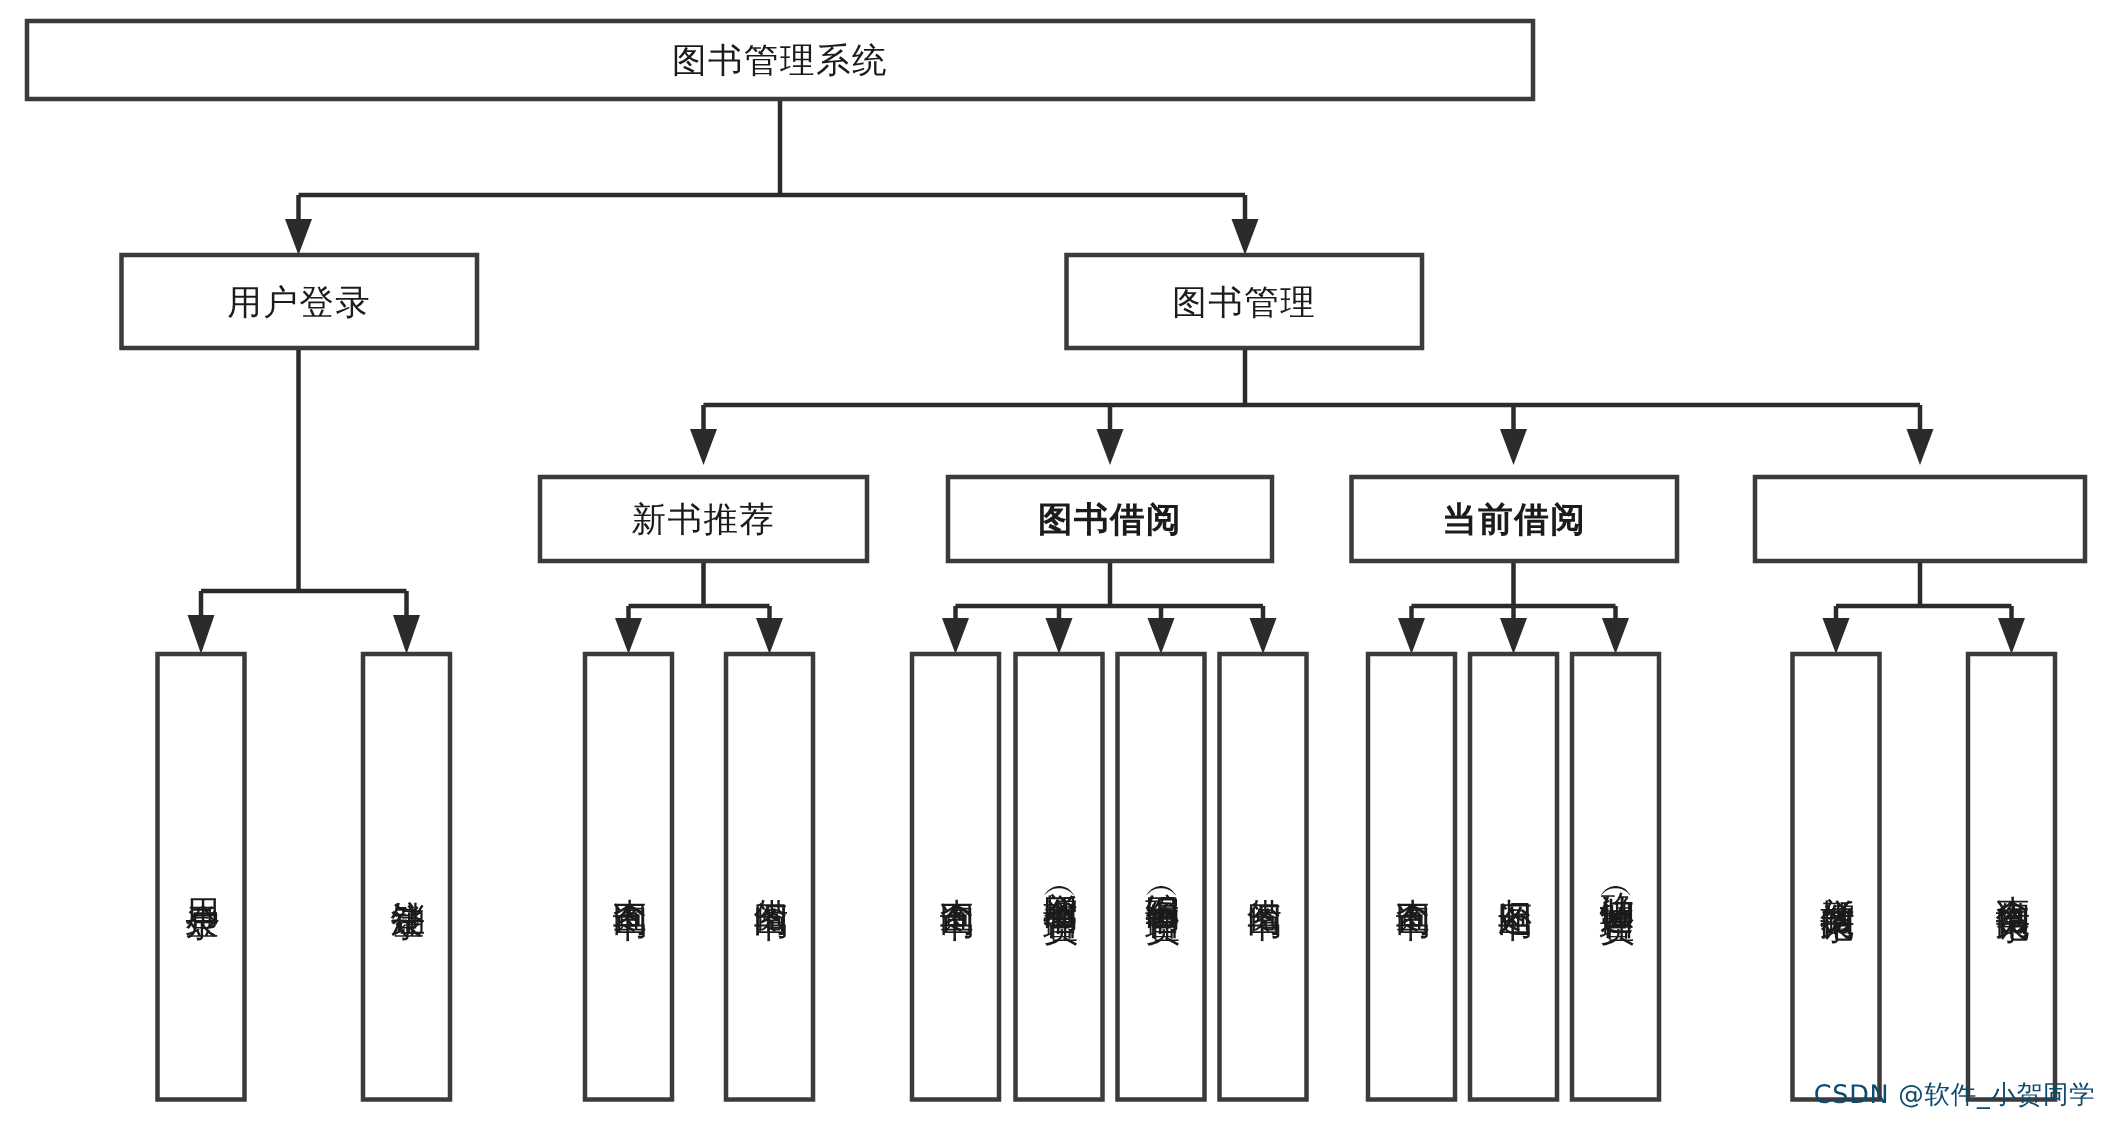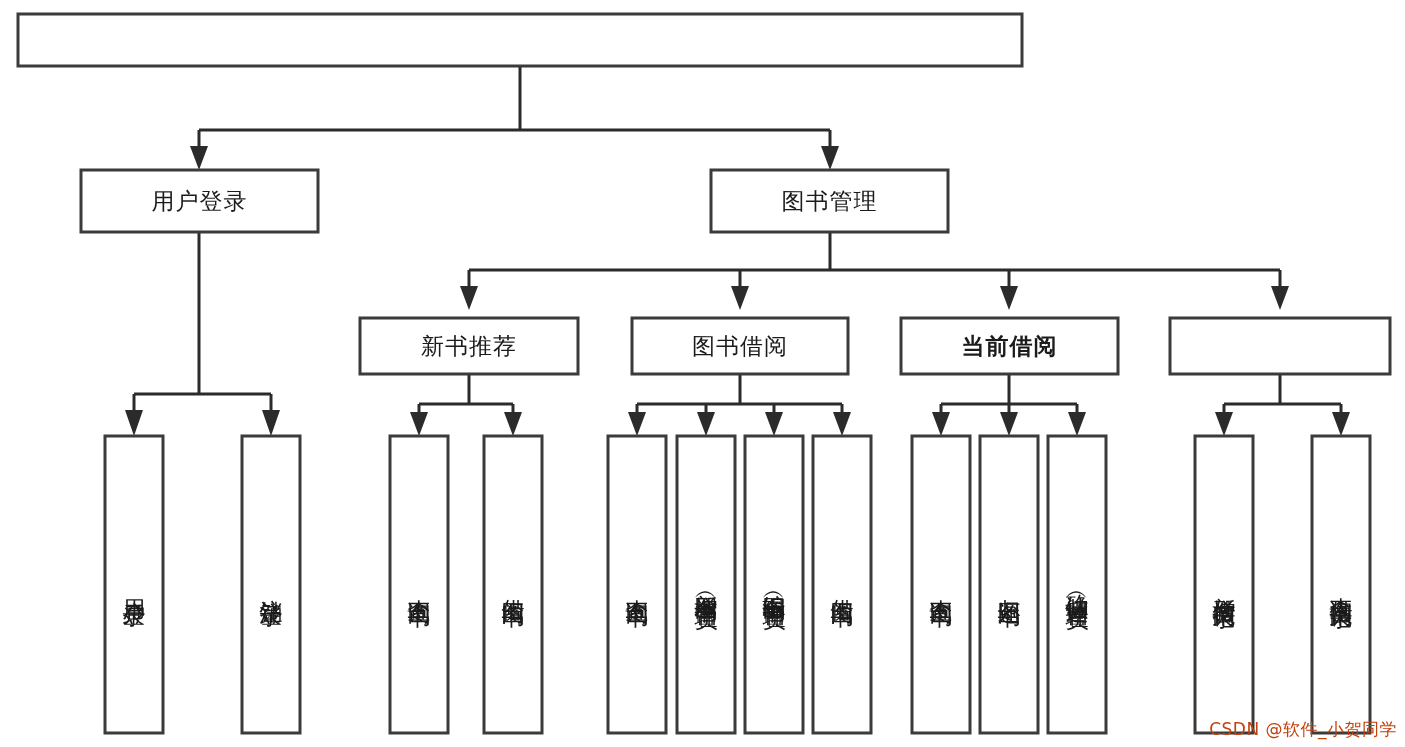--- a/index.html
+++ b/index.html
@@ -63,21 +63,21 @@
     font-size: 23px;
     color: #1b1b1b;
     letter-spacing: 1px;
     pointer-events: none;
   }
   .watermark {
     position: absolute;
     right: 8px;
     bottom: 6px;
     font-size: 17px;
-    color: #c2410c;
+    color: #0c4a6e;
     letter-spacing: 0.5px;
     white-space: nowrap;
   }
 </style>
 </head>
 <body>
 
 <div id="diagram-root">
 
   <svg class="diagram-canvas" viewBox="0 0 1405 747" xmlns="http://www.w3.org/2000/svg">
@@ -177,26 +177,27 @@
     <rect class="node-box" x="813" y="436" width="58" height="297"></rect>
 
     <rect class="node-box" x="912" y="436" width="58" height="297"></rect>
     <rect class="node-box" x="980" y="436" width="58" height="297"></rect>
     <rect class="node-box" x="1048" y="436" width="58" height="297"></rect>
 
     <rect class="node-box" x="1195" y="436" width="58" height="297"></rect>
     <rect class="node-box" x="1312" y="436" width="58" height="297"></rect>
   </svg>
 
+  <div class="hlabel-wrap" style="left:18px;  top:14px;  width:1004px; height:52px;">图书管理系统</div>
 
   <div class="hlabel-wrap" style="left:81px;  top:170px; width:237px; height:62px;">用户登录</div>
   <div class="hlabel-wrap" style="left:711px; top:170px; width:237px; height:62px;">图书管理</div>
 
   <div class="hlabel-wrap" style="left:360px;  top:318px; width:218px; height:56px;">新书推荐</div>
-  <div class="hlabel-wrap" style="left:632px;  top:318px; width:216px; height:56px;">图书借阅</div>
+  <div class="hlabel-wrap" style="left:632px;  top:318px; width:216px; height:56px;font-weight:bold;">图书借阅</div>
   <div class="hlabel-wrap" style="left:901px;  top:318px; width:217px; height:56px;font-weight:bold;">当前借阅</div>
 
   <div class="vlabel-wrap" style="left:105px; top:436px; width:58px; height:297px;">用户登录</div>
   <div class="vlabel-wrap" style="left:242px; top:436px; width:58px; height:297px;">注销登录</div>
 
   <div class="vlabel-wrap" style="left:390px; top:436px; width:58px; height:297px;">查询图书</div>
   <div class="vlabel-wrap" style="left:484px; top:436px; width:58px; height:297px;">借阅图书</div>
 
   <div class="vlabel-wrap" style="left:608px; top:436px; width:58px; height:297px;">查询图书</div>
   <div class="vlabel-wrap" style="left:677px; top:436px; width:58px; height:297px;">新增图书（管理员）</div>

